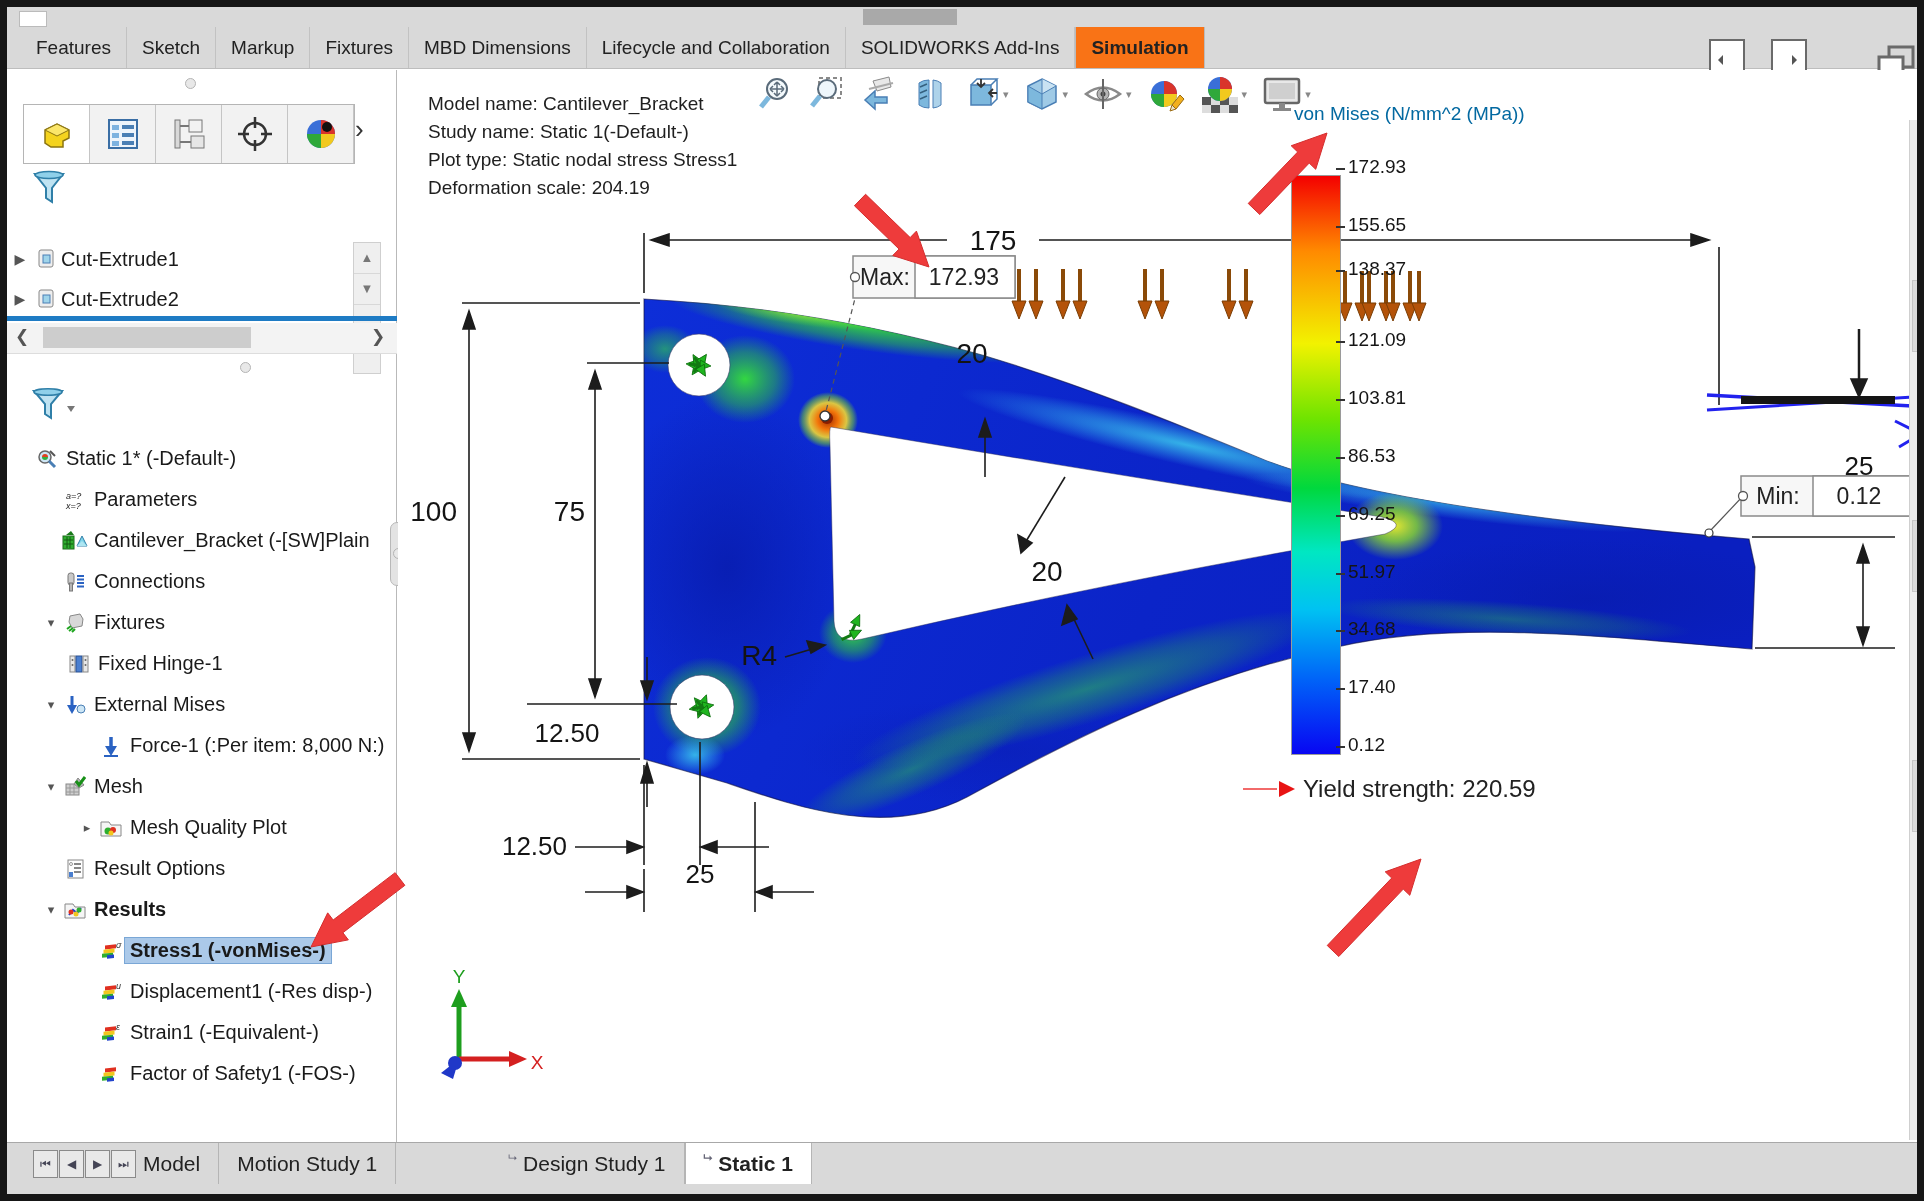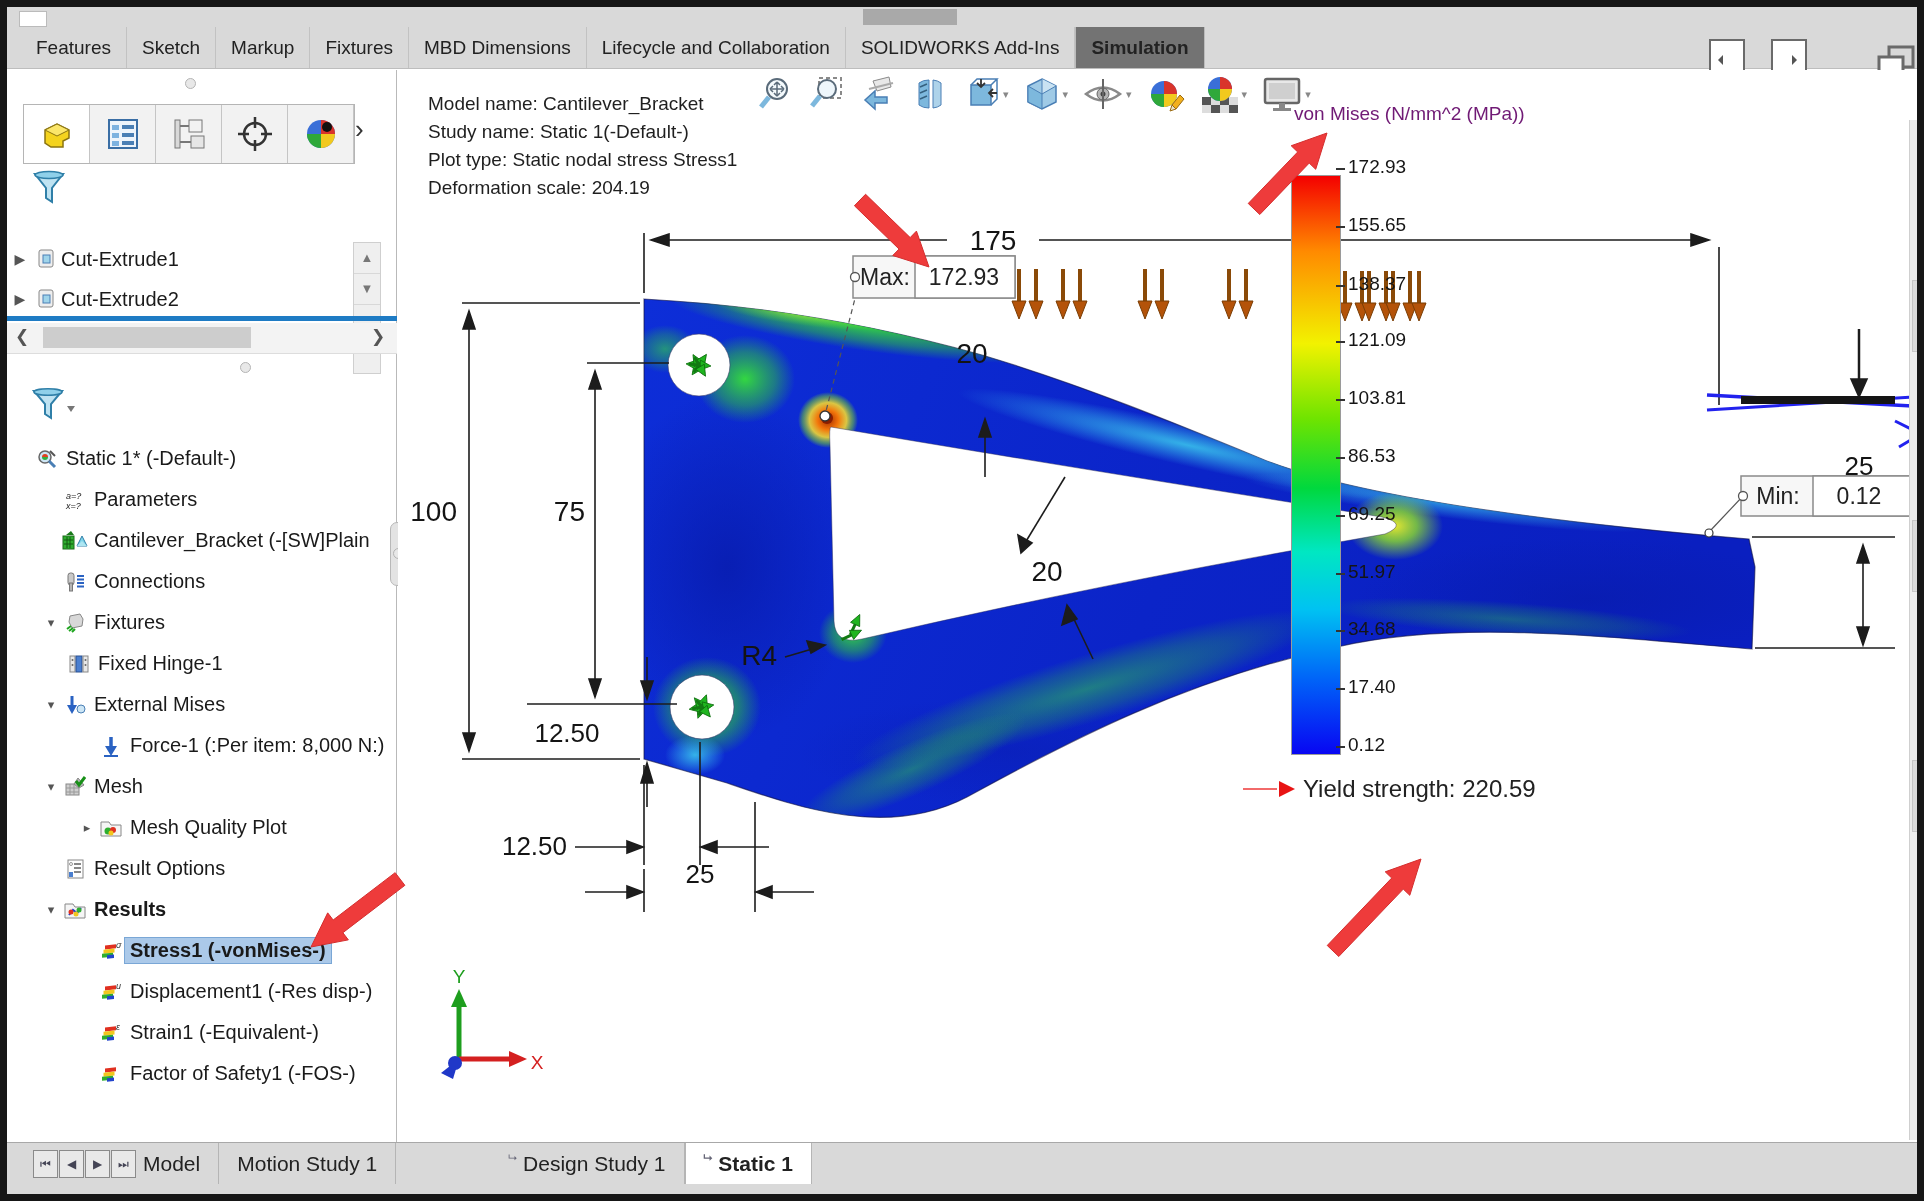--- a/index.html
+++ b/index.html
@@ -4,21 +4,21 @@
 <style>
   html,body{margin:0;padding:0;background:#444;}
   .app{position:relative;width:1924px;height:1201px;background:#fff;border:7px solid #161616;
        box-sizing:border-box;overflow:hidden;font-family:"Liberation Sans",sans-serif;color:#1a1a1a;}
   
   .titlestrip{position:absolute;left:0;top:0;width:100%;height:20px;background:#d9d9d9;}
   .titlestrip .whitebox{position:absolute;left:12px;top:4px;width:26px;height:14px;background:#fff;border:1px solid #bbb;}
   .titlestrip .darkbox{position:absolute;left:856px;top:2px;width:94px;height:16px;background:#a9a9a9;}
   .ribbon{position:absolute;left:0;top:20px;width:100%;height:42px;background:#d9d9d9;display:flex;align-items:stretch;padding-left:14px;border-bottom:1px solid #bdbdbd;box-sizing:border-box;}
   .rtab{display:flex;align-items:center;padding:0 15px;font-size:19px;color:#222;border-right:1px solid #c2c2c2;cursor:default;white-space:nowrap;}
-  .rtab.active{background:#737373;font-weight:bold;border-right:1px solid #bbb;border-left:1px solid #bbb;}
+  .rtab.active{background:#f97316;font-weight:bold;border-right:1px solid #bbb;border-left:1px solid #bbb;}
   .wincontrols{position:absolute;top:30px;left:1700px;width:215px;height:46px;}
   .wc-box{position:absolute;top:2px;width:32px;height:40px;border:2px solid #6a6a6a;background:#fff;}
   .wc-box svg{position:absolute;top:12px;}
   .wc-dash{position:absolute;left:128px;top:34px;width:28px;height:5px;background:#5a5a5a;}
   
   .leftpanel{position:absolute;left:0;top:63px;width:390px;height:1072px;background:#fff;border-right:1px solid #b9b9b9;box-sizing:border-box;}
   .cmdicons{position:absolute;left:16px;top:34px;width:330px;height:58px;border:1px solid #b5b5b5;background:#f2f2f2;display:flex;}
   .cmdicons .cell{flex:1;display:flex;align-items:center;justify-content:center;border-right:1px solid #c5c5c5;}
   .cmdicons .cell.active{background:#fff;}
   .panel-chevron{position:absolute;left:348px;top:44px;font-size:26px;color:#333;}
@@ -42,21 +42,21 @@
   .srow .lbl{padding:1px 5px;}
   .srow.bold .lbl{font-weight:bold;}
   .srow.selected .lbl{background:#abc9e9;outline:1px solid #7aa7d6;font-weight:bold;}
   .splitpill{position:absolute;left:383px;top:452px;width:15px;height:62px;background:#e3e3e3;border:1px solid #b8b8b8;border-radius:7px;}
   
   .viewport{position:absolute;left:391px;top:63px;width:1533px;height:1072px;background:#fff;overflow:hidden;}
   .info{position:absolute;left:30px;top:20px;font-size:19px;line-height:28px;color:#1f1f1f;}
   .hud{position:absolute;left:350px;top:2px;height:44px;display:flex;align-items:center;}
   .hud .hicon{margin:0 7px;display:flex;align-items:center;}
   .hud .dd{font-size:11px;color:#888;margin-left:2px;}
-  .legend-title{position:absolute;left:896px;top:33px;font-size:19px;color:#701a75;}
+  .legend-title{position:absolute;left:896px;top:33px;font-size:19px;color:#0369a1;}
   .legend-bar{position:absolute;left:893px;top:105px;width:48px;height:578px;
       background:linear-gradient(to bottom,#f40000 0%,#ff8a00 13%,#f2f200 29%,#6fe400 42%,#00d83e 54%,#00e7c2 65%,#00c2f2 75%,#0064f8 87%,#0806f2 100%);
       border:1px solid #9a9a9a;}
   .legend-vals{position:absolute;left:950px;top:86px;width:100px;}
   .lv{position:absolute;font-size:19px;color:#151515;}
   .lv::before{content:"";position:absolute;left:-12px;top:12px;width:9px;height:2px;background:#333;}
   .yieldrow{position:absolute;left:845px;top:705px;font-size:24px;color:#222;display:flex;align-items:center;}
   .yieldrow .rline{width:34px;height:2px;background:#f26a6a;margin-right:2px;}
   .yieldrow .rtri{width:0;height:0;border-left:16px solid #e81414;border-top:8px solid transparent;border-bottom:8px solid transparent;margin-right:8px;}
   .rightstrip{position:absolute;left:1511px;top:50px;width:21px;height:1020px;background:#ececec;border-left:1px solid #cfcfcf;}
@@ -722,21 +722,21 @@
         <path d="M452 1052 L434 1066 L446 1072 Z" fill="#2038c8"></path>
         <circle cx="448" cy="1056" r="7" fill="#2038c8"></circle>
       </g>
     </svg>
 
     <div class="legend-title">von Mises (N/mm^2 (MPa))</div>
     <div class="legend-bar"></div>
     <div class="legend-vals" id="legendvals">
         <div class="lv" style="top: 0px;">172.93</div>
         <div class="lv" style="top: 57.8px;">155.65</div>
-        <div class="lv" style="top: 117px;">138.37</div>
+        <div class="lv" style="top: 102px;">138.37</div>
         <div class="lv" style="top: 173.4px;">121.09</div>
         <div class="lv" style="top: 231.2px;">103.81</div>
         <div class="lv" style="top: 289px;">86.53</div>
         <div class="lv" style="top: 346.8px;">69.25</div>
         <div class="lv" style="top: 404.6px;">51.97</div>
         <div class="lv" style="top: 462.4px;">34.68</div>
         <div class="lv" style="top: 520.2px;">17.40</div>
         <div class="lv" style="top: 578px;">0.12</div>
       </div>
     <div class="yieldrow">

